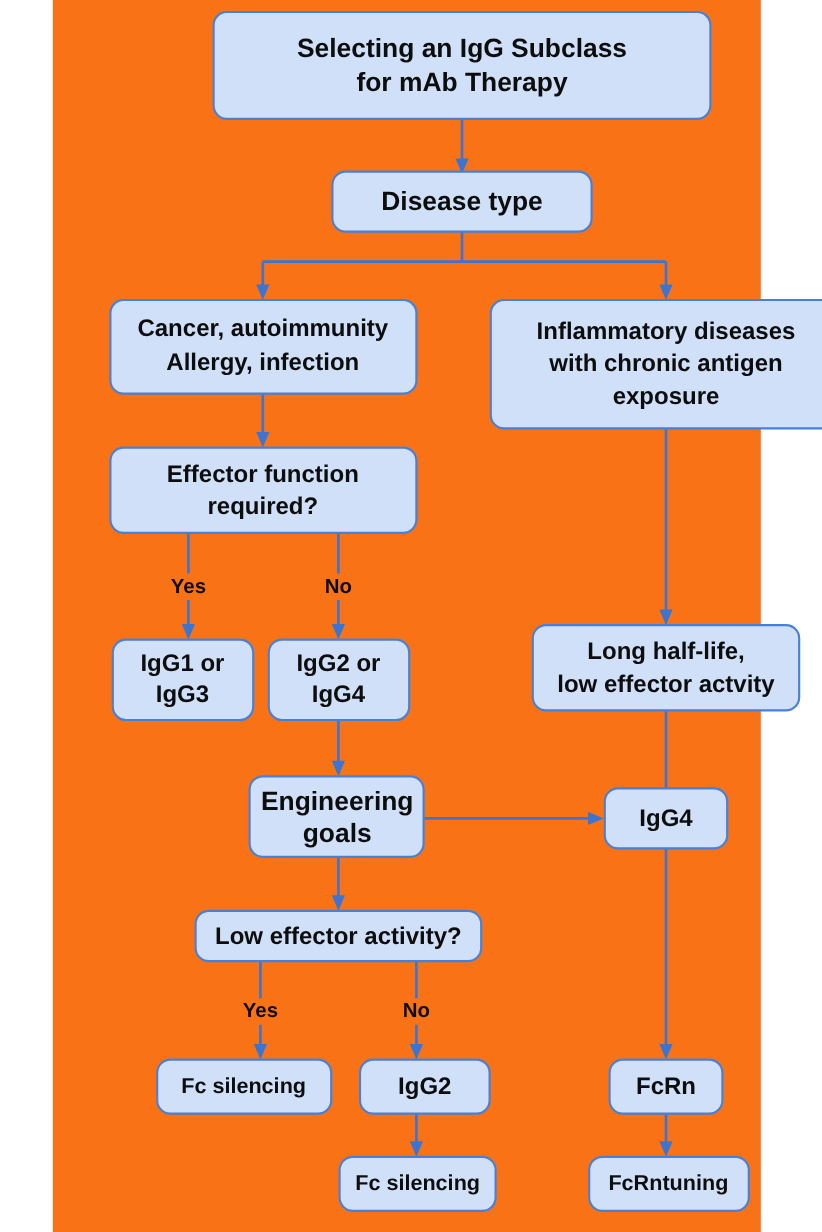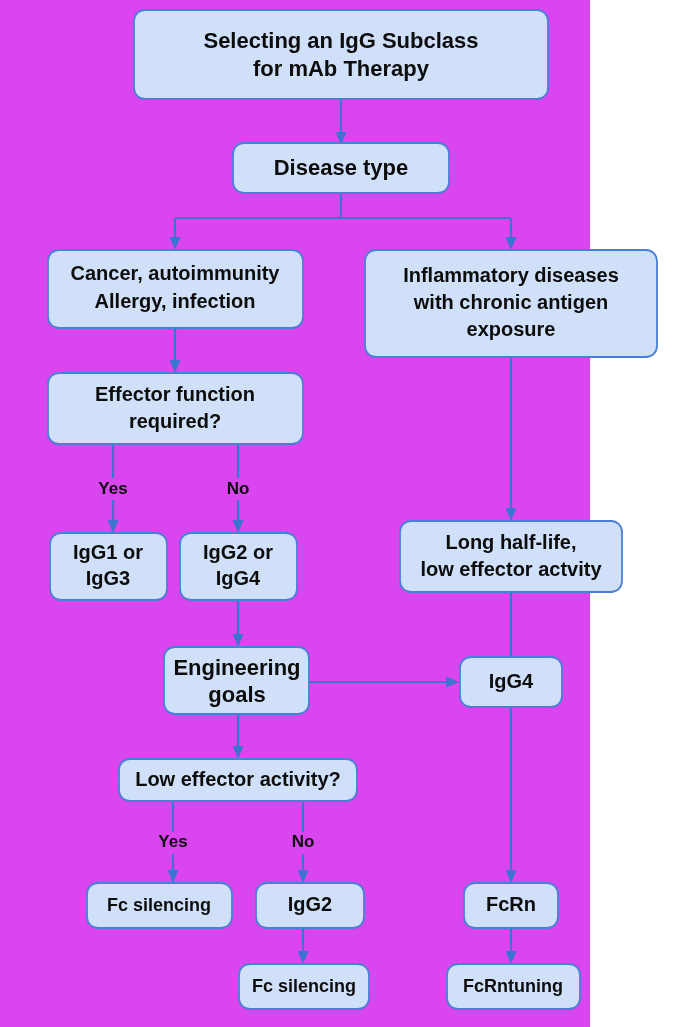--- a/index.html
+++ b/index.html
@@ -10,21 +10,22 @@
   body {
     width: 685px;
     height: 1027px;
     font-family: "Liberation Sans", sans-serif;
     overflow: hidden;
   }
   #flowchart-root {
     position: relative;
     width: 590px;
     height: 1027px;
-    background: #d946ef;
+    background: #f97316;
+    margin-left: 44px;
   }
   svg.chart-svg {
     position: absolute;
     top: 0;
     left: 0;
     width: 685px;
     height: 1027px;
   }
   .node-box {
     fill: #cfe0f8;

